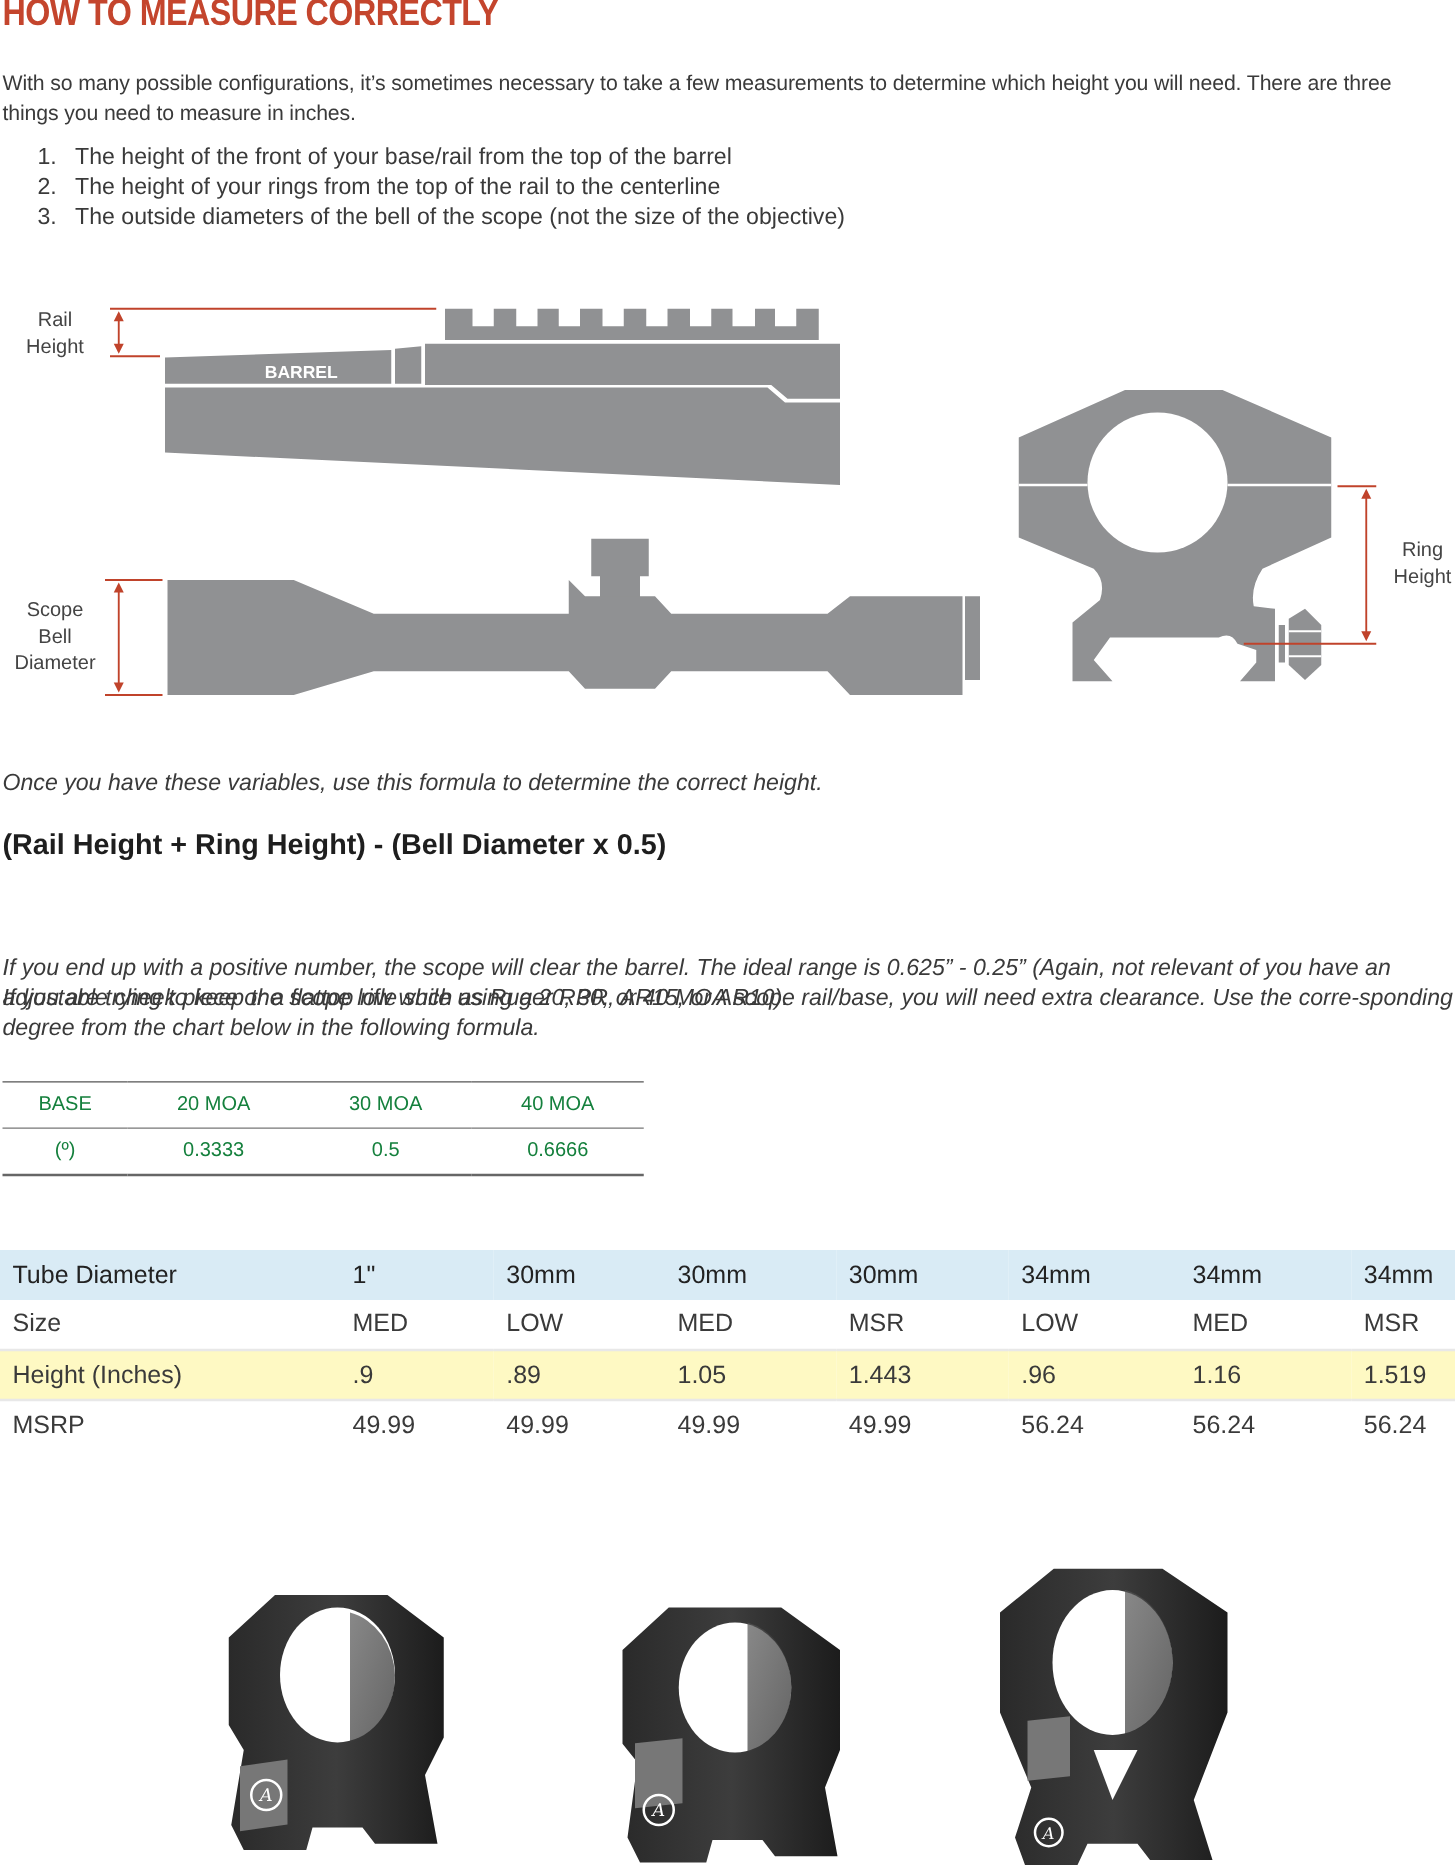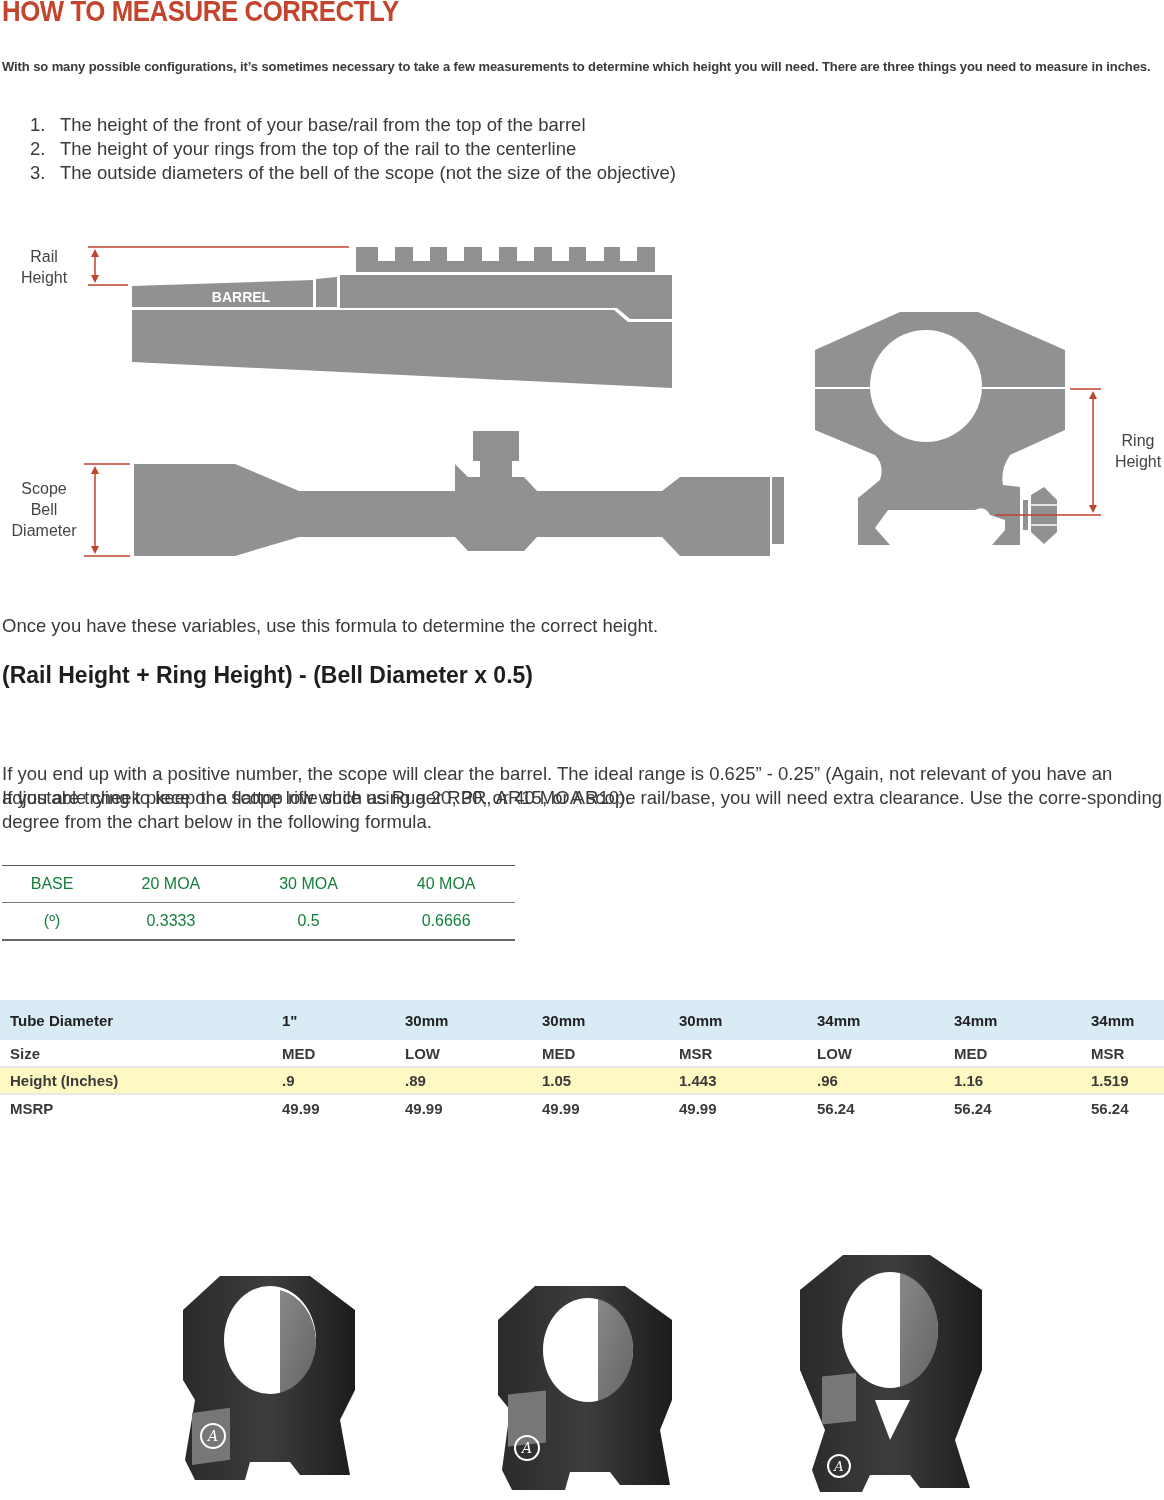--- a/index.html
+++ b/index.html
@@ -8,39 +8,39 @@
 
   .title {
     position: absolute; left: 2px; top: -6px;
     font-family: "Liberation Sans", sans-serif; font-weight: bold;
     font-size: 30px; letter-spacing: -0.5px; color: #c4452d;
     transform: scaleX(0.86); transform-origin: left top;
     white-space: nowrap;
   }
   .intro {
     position: absolute; left: 2px; top: 55px; width: 1160px;
-    font-size: 13px; line-height: 24px; color: #3a3a3a; letter-spacing: -0.1px; font-weight: bold;
+    font-size: 17px; line-height: 24px; color: #3a3a3a; letter-spacing: -0.1px;
   }
   .steps { position: absolute; left: 30px; top: 113px; font-size: 18.5px; line-height: 24px; color: #3a3a3a; list-style: none; }
   .steps li { display: flex; }
   .steps .num { width: 30px; }
 
   .diagram { position: absolute; left: 0; top: 230px; width: 1164px; height: 340px; }
   .lbl { position: absolute; font-size: 16px; line-height: 21px; color: #444; text-align: center; }
 
-  .p { position: absolute; left: 2px; font-size: 18.5px; line-height: 24px; color: #3a3a3a; width: 1162px; }
+  .p { position: absolute; left: 2px; font-size: 18.5px; line-height: 24px; color: #3a3a3a; width: 1162px; font-style: italic; }
   .formula { position: absolute; left: 2px; top: 662px; font-size: 23px; font-weight: bold; color: #1e1e1e; }
 
   .moa { position: absolute; left: 2px; top: 865px; width: 513px; border-collapse: collapse; font-size: 16px; color: #15803d; }
   .moa td { text-align: center; height: 37px; }
   .moa tr.h td { border-top: 1.5px solid #555; border-bottom: 1.5px solid #777; }
   .moa tr.v td { border-bottom: 2px solid #666; }
 
-  .spec { position: absolute; left: 0; top: 1000px; width: 1164px; border-collapse: collapse; font-size: 15px; color: #3a3a3a; font-weight: bold; }
-  .spec td { height: 27px; padding-left: 10px; text-align: left; }
+  .spec { position: absolute; left: 0; top: 1000px; width: 1164px; border-collapse: collapse; font-size: 20px; color: #3a3a3a; }
+  .spec td { height: 40px; padding-left: 10px; text-align: left; }
   .spec tr.head td { background: #d9ebf5; color: #222; height: 40px; }
   .spec tr.r td { border-bottom: 2px solid #e8e8e8; }
   .spec tr.alt td { background: #fef9c3; }
 
   .rings { position: absolute; left: 0; top: 1240px; width: 1164px; height: 260px; }
 </style>
 </head>
 <body>
 
 <div class="title">HOW TO MEASURE CORRECTLY</div>

